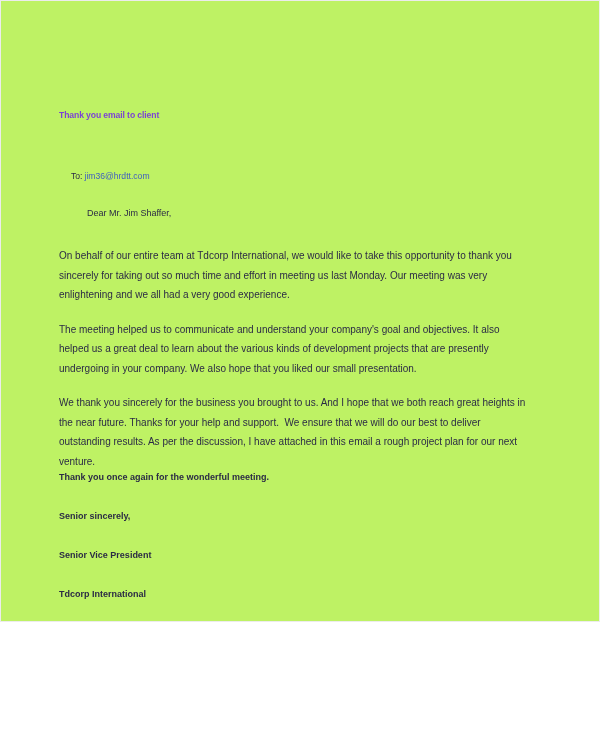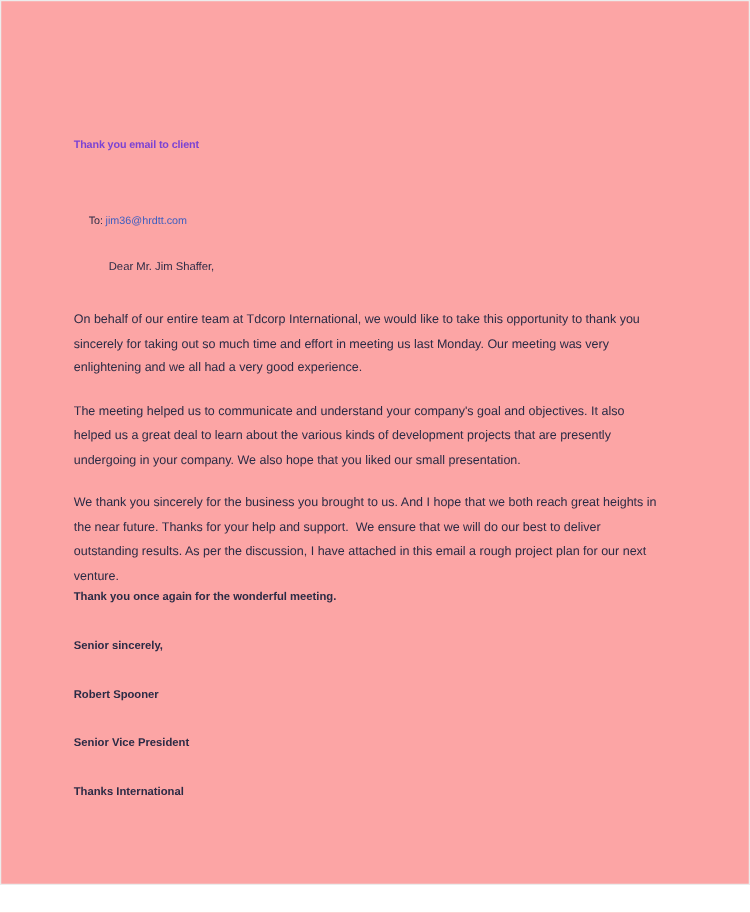--- a/index.html
+++ b/index.html
@@ -7,23 +7,23 @@
     margin: 0;
     padding: 0;
     background: #ffffff;
   }
   body {
     font-family: "Liberation Sans", sans-serif;
   }
   .page {
     position: relative;
     width: 600px;
-    height: 708px;
+    height: 622px;
     box-sizing: border-box;
-    background: #fca5a5;
+    background: #bef264;
     border: 1px solid #ececec;
     overflow: hidden;
   }
   .doc-body {
     position: absolute;
     left: 58px;
     top: 108px;
     width: 470px;
   }
   .doc-title {
@@ -108,21 +108,20 @@
 
     <p class="para">The meeting helped us to communicate and understand your company's goal and objectives. It also helped us a great deal to learn about the various kinds of development projects that are presently undergoing in your company. We also hope that you liked our small presentation.</p>
 
     <p class="para">We thank you sincerely for the business you brought to us. And I hope that we both reach great heights in the near future. Thanks for your help and support.  We ensure that we will do our best to deliver outstanding results. As per the discussion, I have attached in this email a rough project plan for our next venture.</p>
 
     <div class="closing-block">
       <div class="closing-line">Thank you once again for the wonderful meeting.</div>
 
       <div class="closing-line">Senior sincerely,</div>
 
-      <div class="sig-line">Robert Spooner</div>
 
       <div class="sig-line">Senior Vice President</div>
 
-      <div class="sig-line last">Thanks International</div>
+      <div class="sig-line last">Tdcorp International</div>
     </div>
 
   </div>
 </div>
 
 </body></html>

